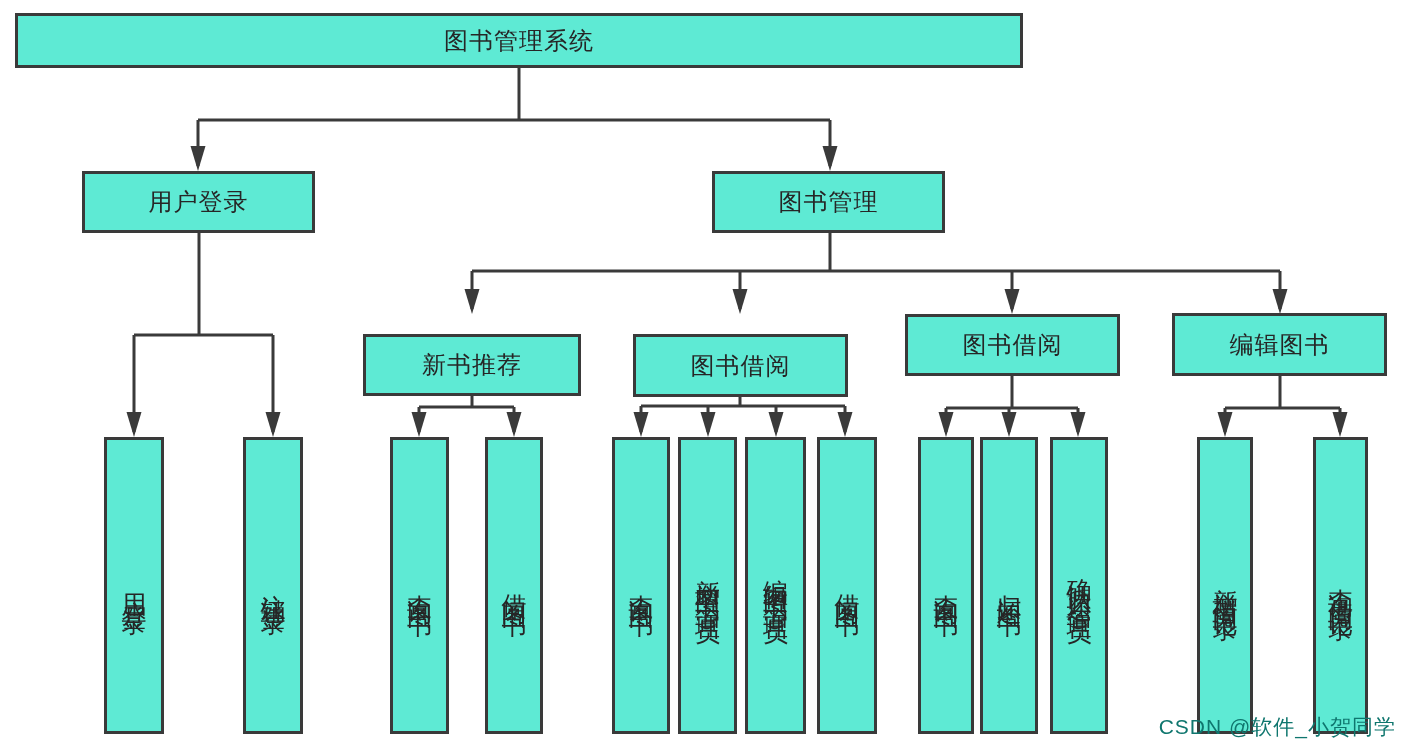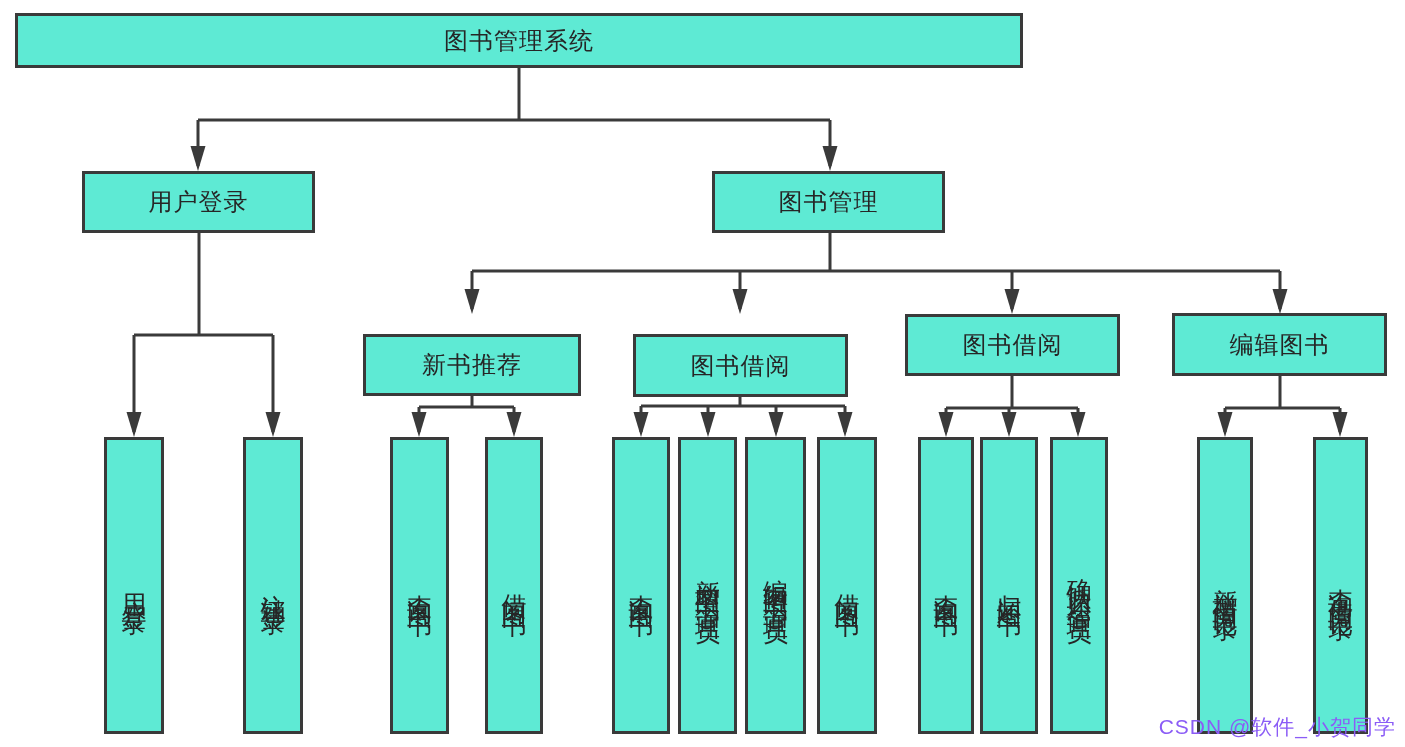--- a/index.html
+++ b/index.html
@@ -27,21 +27,21 @@
     font-size:25px;
     letter-spacing:6px;
     line-height:1;
     color:#262626;
   }
   .watermark{
     position:absolute;
     right:9px;bottom:6px;
     z-index:3;
     font-size:21px;
-    color:#8b5cf6;
+    color:#0f766e;
     letter-spacing:1px;
     white-space:nowrap;
   }
 </style>
 </head>
 <body>
 
 <div id="canvas">
 
   <svg id="wires" width="1405" height="747" viewBox="0 0 1405 747">

